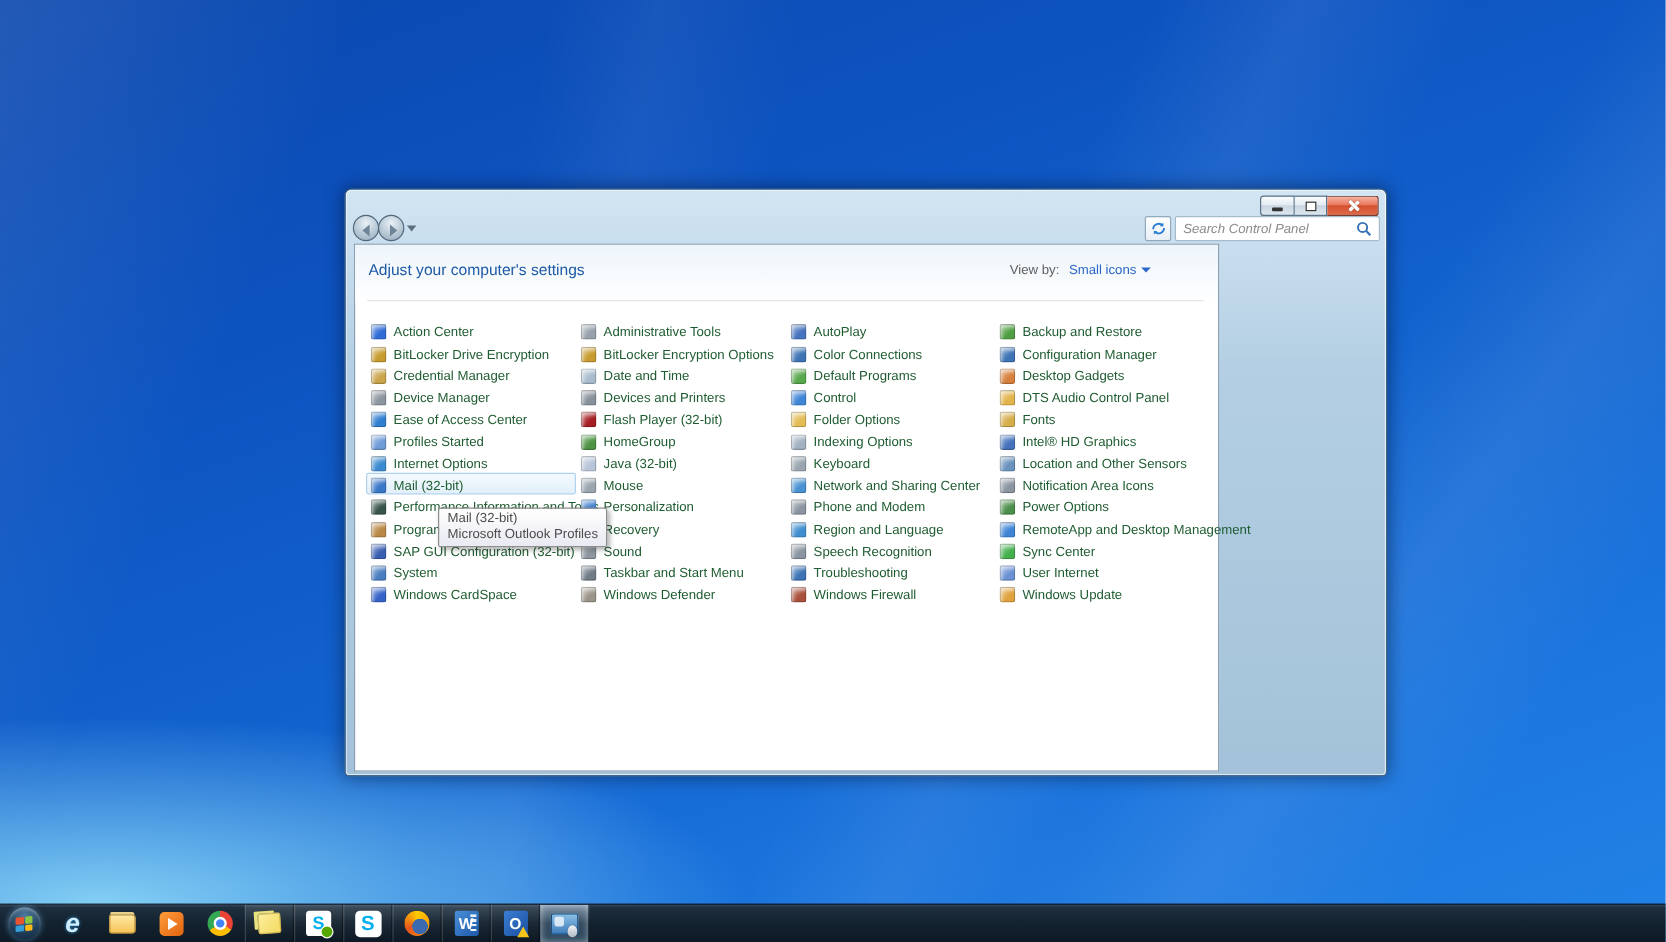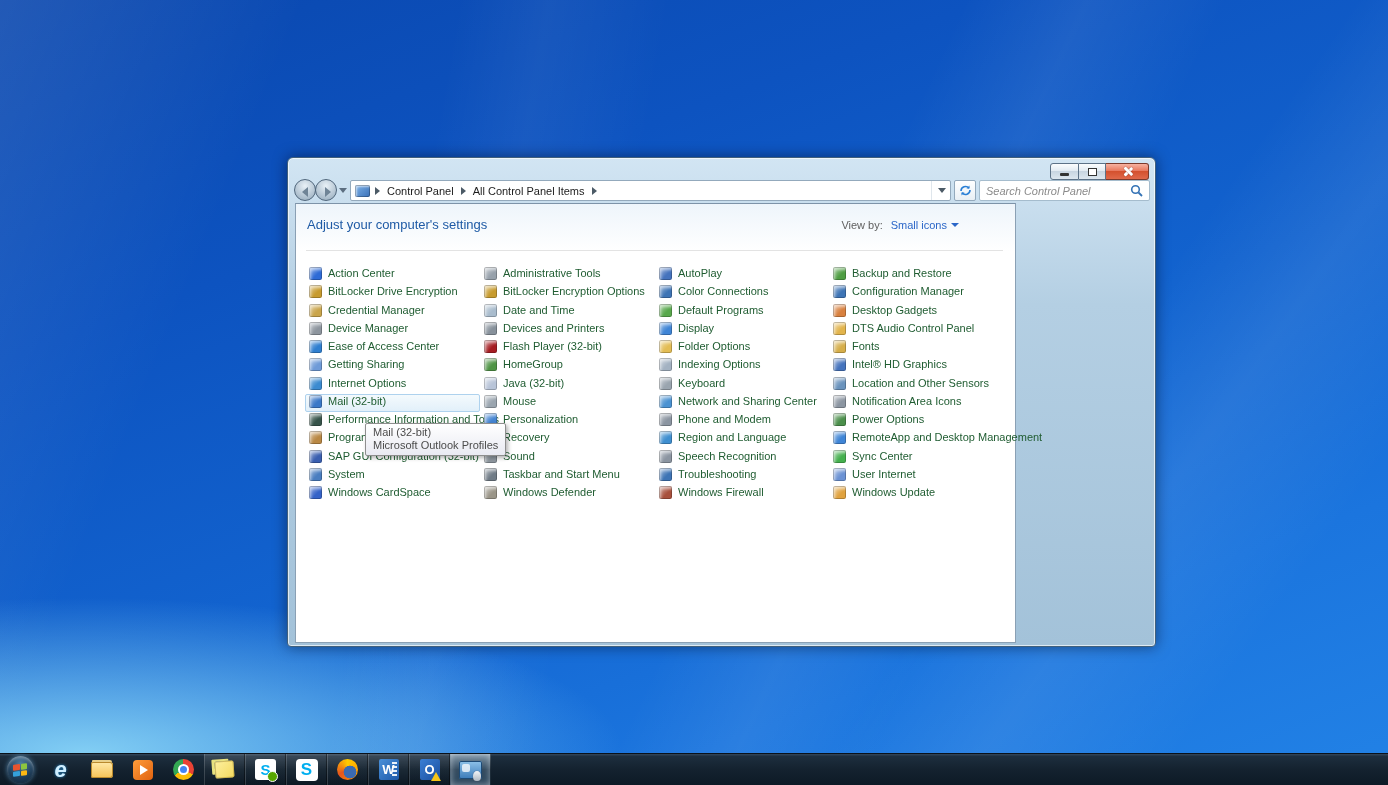--- a/index.html
+++ b/index.html
@@ -77,21 +77,21 @@
   .viewby { position:absolute; right:56px; top:15px; display:flex; align-items:center; font-size:11px; }
   .viewby .lab { color:#5f5f5f; margin-right:8px; }
   .viewby .mode { color:#2a66c8; }
   .viewby .tri { width:0; height:0; border-left:4px solid transparent; border-right:4px solid transparent;
     border-top:4px solid #2a66c8; margin-left:4px; }
   .rule { position:absolute; left:10px; right:12px; top:46px; height:1px; background:#e3e3e3; }
 
   .grid { position:absolute; left:9px; top:62px; width:840px; display:flex; }
   .col { width:175px; }
   .col:nth-child(3){ width:174px; }
-  .item { height:18.25px; display:flex; align-items:flex-start; padding:0 3px; border:1px solid transparent;
+  .item { height:18.25px; display:flex; align-items:flex-end; padding:0 3px; border:1px solid transparent;
     border-radius:2px; white-space:nowrap; }
   .item .ico { flex:0 0 13px; width:13px; height:13px; border-radius:2px; margin-right:6px;
     box-shadow:inset 0 0 0 1px rgba(0,0,0,.22), inset 2px 3px 3px rgba(255,255,255,.55); }
   .item .lbl { font-size:11px; color:#1f5c31; }
   .item.hovered { background:linear-gradient(180deg,#f4fafd,#e2f0fa); border-color:#aed2ee; }
 
   .tooltip { position:absolute; left:69px; top:219px; z-index:30; padding:2px 7px 3px 7px;
     background:linear-gradient(180deg,#ffffff,#e9eaf2); border:1px solid #8e8e8e; border-radius:2px;
     box-shadow:2px 2px 4px rgba(0,0,0,.3); font-size:11px; color:#4c4c4c; line-height:13px; }
 
@@ -189,31 +189,20 @@
 
   <div class="navrow">
     <div class="navbtn back">
         <div class="chev l"></div>
       </div>
     <div class="navbtn fwd">
         <div class="chev r"></div>
       </div>
     <div class="hist-dd"></div>
 
-    <div class="addr">
-      <span class="cpico"></span>
-      <span class="sep-tri" style="margin-left:0"></span>
-      <span>Control Panel</span>
-      <span class="sep-tri"></span>
-      <span>All Control Panel Items</span>
-      <span class="sep-tri"></span>
-      <span class="dd">
-          <span></span>
-        </span>
-    </div>
 
     <div class="refreshbtn">
       <svg width="13" height="13" viewBox="0 0 13 13">
         <path d="M2 7a4.5 4.5 0 0 1 8-2.8" fill="none" stroke="#2a7fd5" stroke-width="1.6"></path>
         <path d="M10.5 1.5v3h-3z" fill="#2a7fd5"></path>
         <path d="M11 6a4.5 4.5 0 0 1-8 2.8" fill="none" stroke="#2a7fd5" stroke-width="1.6"></path>
         <path d="M2.5 11.5v-3h3z" fill="#2a7fd5"></path>
       </svg>
     </div>
 
@@ -252,21 +241,21 @@
           <div class="item">
             <span class="ico" style="background-image: linear-gradient(135deg, rgba(255, 255, 255, 0.55), rgba(255, 255, 255, 0) 60%); background-color: rgb(141, 149, 158);"></span>
             <span class="lbl">Device Manager</span>
           </div>
           <div class="item">
             <span class="ico" style="background-image: linear-gradient(135deg, rgba(255, 255, 255, 0.55), rgba(255, 255, 255, 0) 60%); background-color: rgb(47, 127, 208);"></span>
             <span class="lbl">Ease of Access Center</span>
           </div>
           <div class="item">
             <span class="ico" style="background-image: linear-gradient(135deg, rgba(255, 255, 255, 0.55), rgba(255, 255, 255, 0) 60%); background-color: rgb(111, 155, 216);"></span>
-            <span class="lbl">Getting Sharing</span>
+            <span class="lbl">Profiles Started</span>
           </div>
           <div class="item">
             <span class="ico" style="background-image: linear-gradient(135deg, rgba(255, 255, 255, 0.55), rgba(255, 255, 255, 0) 60%); background-color: rgb(60, 139, 208);"></span>
             <span class="lbl">Internet Options</span>
           </div>
           <div class="item hovered">
             <span class="ico" style="background-image: linear-gradient(135deg, rgba(255, 255, 255, 0.55), rgba(255, 255, 255, 0) 60%); background-color: rgb(58, 120, 200);"></span>
             <span class="lbl">Mail (32-bit)</span>
           </div>
           <div class="item">
@@ -352,21 +341,21 @@
           <div class="item">
             <span class="ico" style="background-image: linear-gradient(135deg, rgba(255, 255, 255, 0.55), rgba(255, 255, 255, 0) 60%); background-color: rgb(62, 116, 181);"></span>
             <span class="lbl">Color Connections</span>
           </div>
           <div class="item">
             <span class="ico" style="background-image: linear-gradient(135deg, rgba(255, 255, 255, 0.55), rgba(255, 255, 255, 0) 60%); background-color: rgb(88, 168, 76);"></span>
             <span class="lbl">Default Programs</span>
           </div>
           <div class="item">
             <span class="ico" style="background-image: linear-gradient(135deg, rgba(255, 255, 255, 0.55), rgba(255, 255, 255, 0) 60%); background-color: rgb(63, 133, 214);"></span>
-            <span class="lbl">Display</span>
+            <span class="lbl">Control</span>
           </div>
           <div class="item">
             <span class="ico" style="background-image: linear-gradient(135deg, rgba(255, 255, 255, 0.55), rgba(255, 255, 255, 0) 60%); background-color: rgb(227, 189, 85);"></span>
             <span class="lbl">Folder Options</span>
           </div>
           <div class="item">
             <span class="ico" style="background-image: linear-gradient(135deg, rgba(255, 255, 255, 0.55), rgba(255, 255, 255, 0) 60%); background-color: rgb(163, 178, 194);"></span>
             <span class="lbl">Indexing Options</span>
           </div>
           <div class="item">

